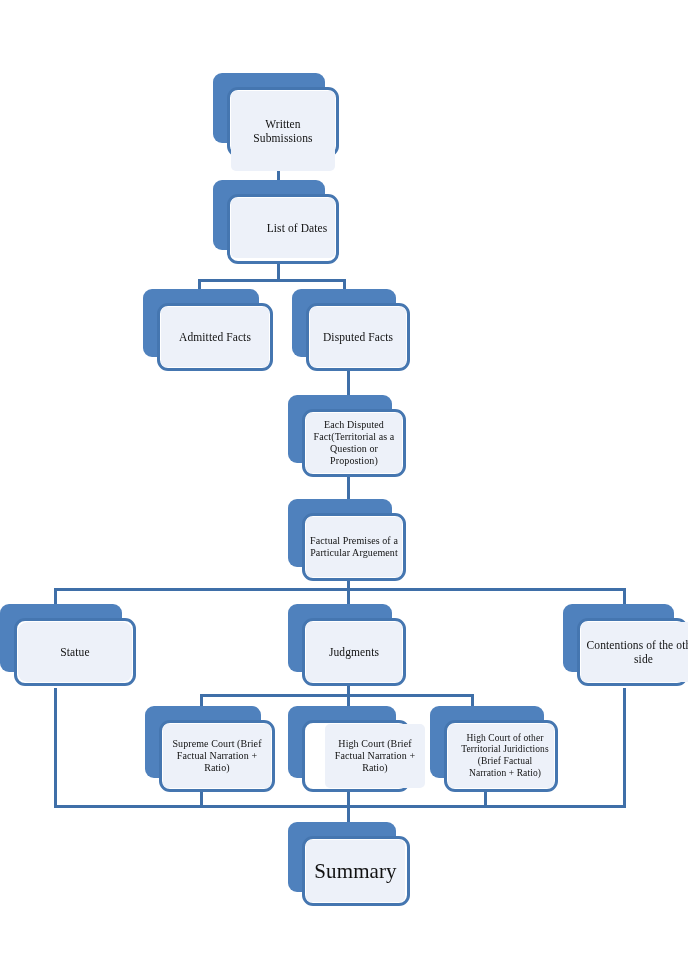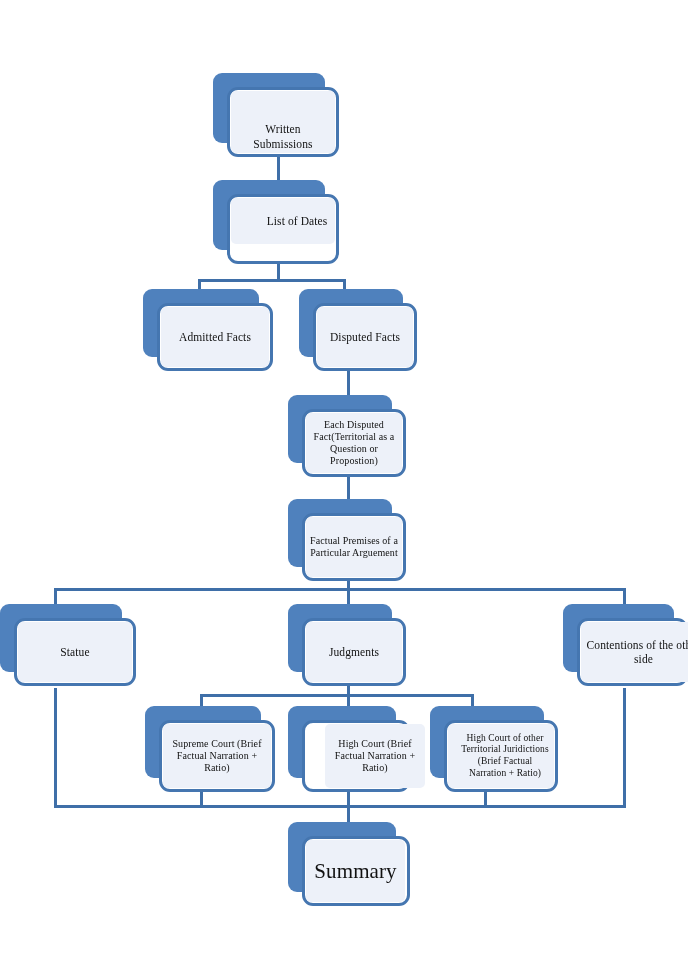--- a/index.html
+++ b/index.html
@@ -105,43 +105,43 @@
   <div class="conn v" style="left:54px; top:688px; height:120px;"></div>
   <div class="conn v" style="left:623px; top:688px; height:120px;"></div>
   <div class="conn v" style="left:200px; top:790px; height:18px;"></div>
   <div class="conn v" style="left:347px; top:790px; height:18px;"></div>
   <div class="conn v" style="left:484px; top:790px; height:18px;"></div>
   <div class="conn v" style="left:347px; top:790px; height:32px;"></div>
 
   <div class="node" style="left:213px; top:73px; width:126px; height:84px;">
     <div class="slab" style="width:112px; height:70px;"></div>
     <div class="card" style="width:112px; height:70px;"></div>
-    <div class="fill" style="width:104px; height:62px;align-items:flex-end;">
+    <div class="fill" style="width:104px; height:80px;">
       <span class="label">Written
 Submissions</span>
     </div>
   </div>
 
   <div class="node" style="left:213px; top:180px; width:126px; height:84px;">
     <div class="slab" style="width:112px; height:70px;"></div>
     <div class="card" style="width:112px; height:70px;"></div>
-    <div class="fill" style="width:104px; height:46px;padding-left:32px;">
+    <div class="fill" style="width:104px; height:60px;padding-left:32px;">
       <span class="label">List of Dates</span>
     </div>
   </div>
 
   <div class="node" style="left:143px; top:289px; width:130px; height:82px;">
     <div class="slab" style="width:116px; height:68px;"></div>
     <div class="card" style="width:116px; height:68px;"></div>
     <div class="fill" style="width:108px; height:60px;">
       <span class="label">Admitted Facts</span>
     </div>
   </div>
 
-  <div class="node" style="left:299px; top:289px; width:118px; height:82px;padding-left:26px;">
+  <div class="node" style="left:292px; top:289px; width:118px; height:82px;padding-left:26px;">
     <div class="slab" style="width:104px; height:68px;"></div>
     <div class="card" style="width:104px; height:68px;"></div>
     <div class="fill" style="width:96px; height:60px;">
       <span class="label">Disputed Facts</span>
     </div>
   </div>
 
   <div class="node small" style="left:288px; top:395px; width:118px; height:82px;">
     <div class="slab" style="width:104px; height:68px;"></div>
     <div class="card" style="width:104px; height:68px;"></div>
@@ -154,21 +154,21 @@
     <div class="slab" style="width:104px; height:68px;"></div>
     <div class="card" style="width:104px; height:68px;"></div>
     <div class="fill" style="width:96px; height:60px;">
       <span class="label">Factual Premises of a Particular Arguement</span>
     </div>
   </div>
 
   <div class="node" style="left:0px; top:604px; width:136px; height:82px;">
     <div class="slab" style="width:122px; height:68px;"></div>
     <div class="card" style="width:122px; height:68px;"></div>
-    <div class="fill" style="width:114px; height:60px;">
+    <div class="fill" style="width:114px; height:60px;border-radius:9px;">
       <span class="label">Statue</span>
     </div>
   </div>
 
   <div class="node" style="left:288px; top:604px; width:118px; height:82px;">
     <div class="slab" style="width:104px; height:68px;"></div>
     <div class="card" style="width:104px; height:68px;"></div>
     <div class="fill" style="width:96px; height:60px;">
       <span class="label">Judgments</span>
     </div>

